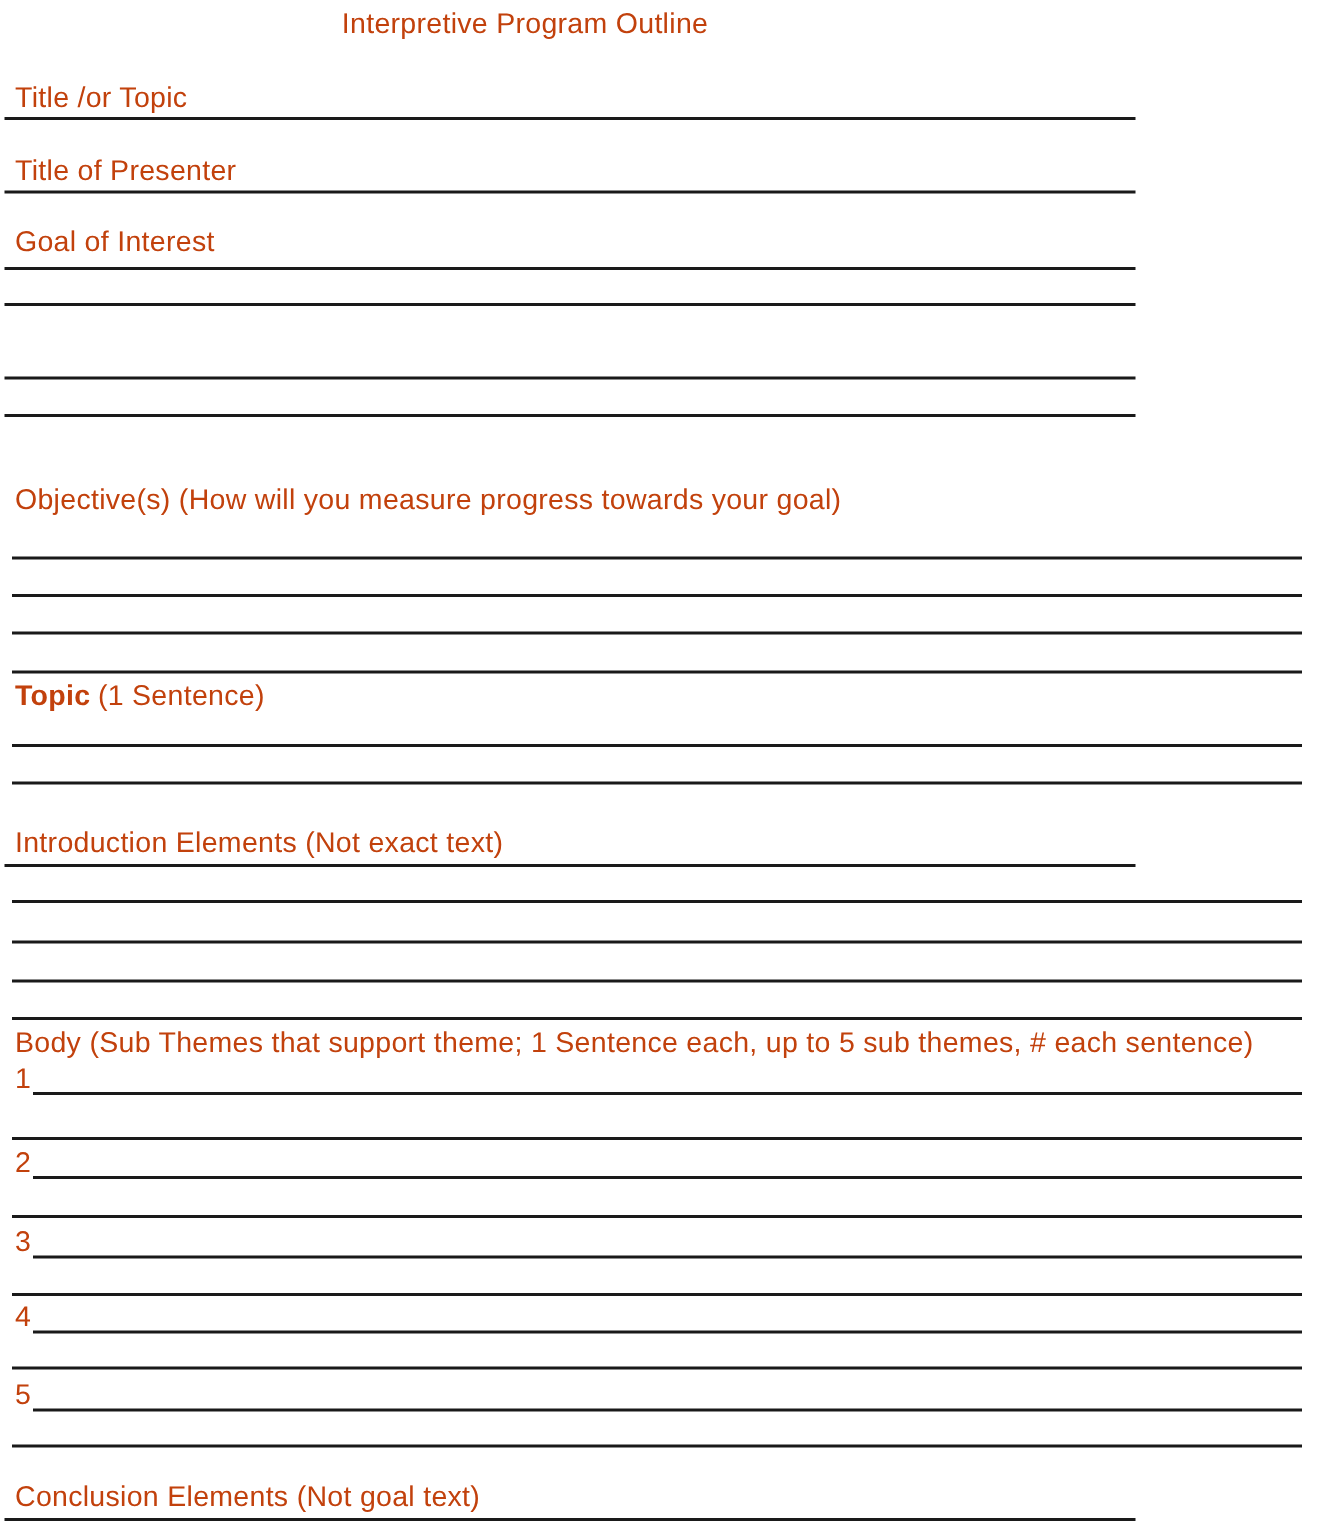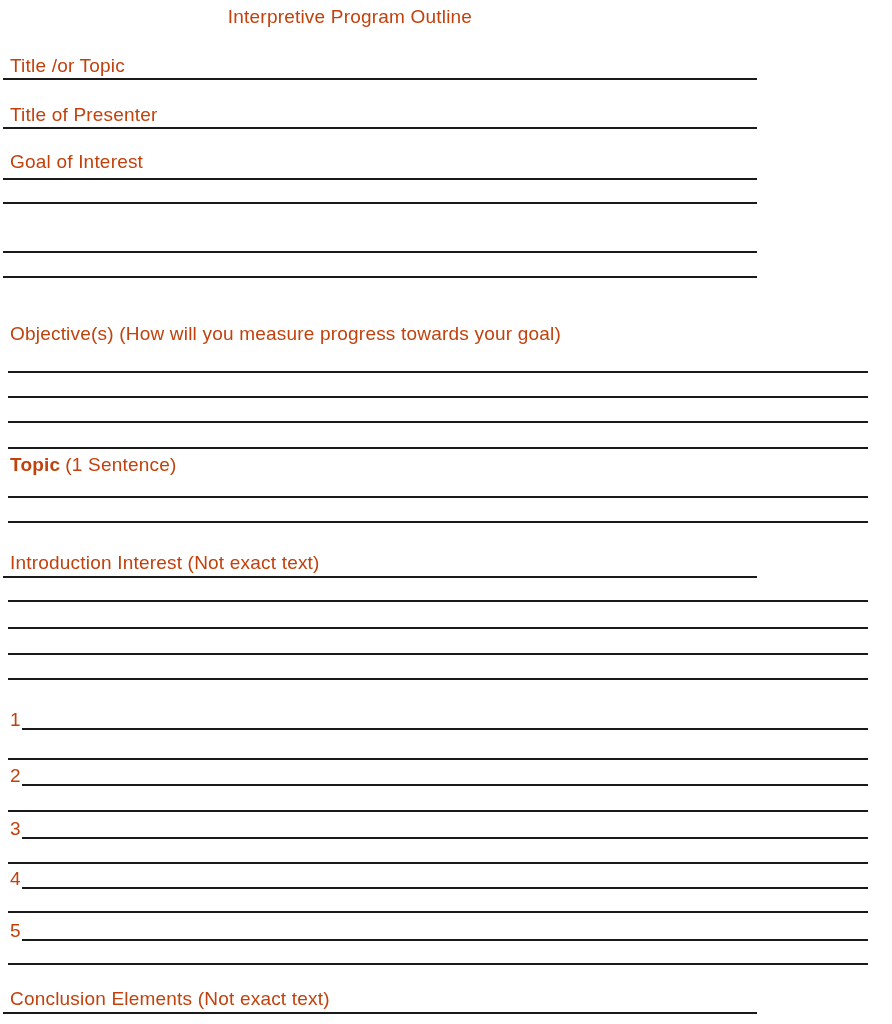--- a/index.html
+++ b/index.html
@@ -86,27 +86,28 @@
   <div class="line full" style="top:396px"></div>
   <div class="line full" style="top:421px"></div>
   <div class="line full" style="top:447px"></div>
 
   <div class="label" style="top:454px">
     <span class="bold">Topic</span><span class="rest">(1 Sentence)</span>
   </div>
   <div class="line full" style="top:496px"></div>
   <div class="line full" style="top:521px"></div>
 
-  <div class="label" style="top:552px">Introduction Interest (Not exact text)</div>
+  <div class="label" style="top:552px">Introduction Elements (Not exact text)</div>
   <div class="line narrow" style="top:576px"></div>
   <div class="line full" style="top:600px"></div>
   <div class="line full" style="top:627px"></div>
   <div class="line full" style="top:653px"></div>
   <div class="line full" style="top:678px"></div>
 
+  <div class="label" style="top:685px">Body (Sub Themes that support theme; 1 Sentence each, up to 5 sub themes, # each sentence)</div>
 
   <div class="num" style="top:709px">1</div>
   <div class="line numline" style="top:728px"></div>
   <div class="line full" style="top:758px"></div>
 
   <div class="num" style="top:765px">2</div>
   <div class="line numline" style="top:784px"></div>
   <div class="line full" style="top:810px"></div>
 
   <div class="num" style="top:818px">3</div>
@@ -114,16 +115,16 @@
   <div class="line full" style="top:862px"></div>
 
   <div class="num" style="top:868px">4</div>
   <div class="line numline" style="top:887px"></div>
   <div class="line full" style="top:911px"></div>
 
   <div class="num" style="top:920px">5</div>
   <div class="line numline" style="top:939px"></div>
   <div class="line full" style="top:963px"></div>
 
-  <div class="label" style="top:988px">Conclusion Elements (Not exact text)</div>
+  <div class="label" style="top:988px">Conclusion Elements (Not goal text)</div>
   <div class="line narrow" style="top:1012px"></div>
 
 </div>
 
 </body></html>

